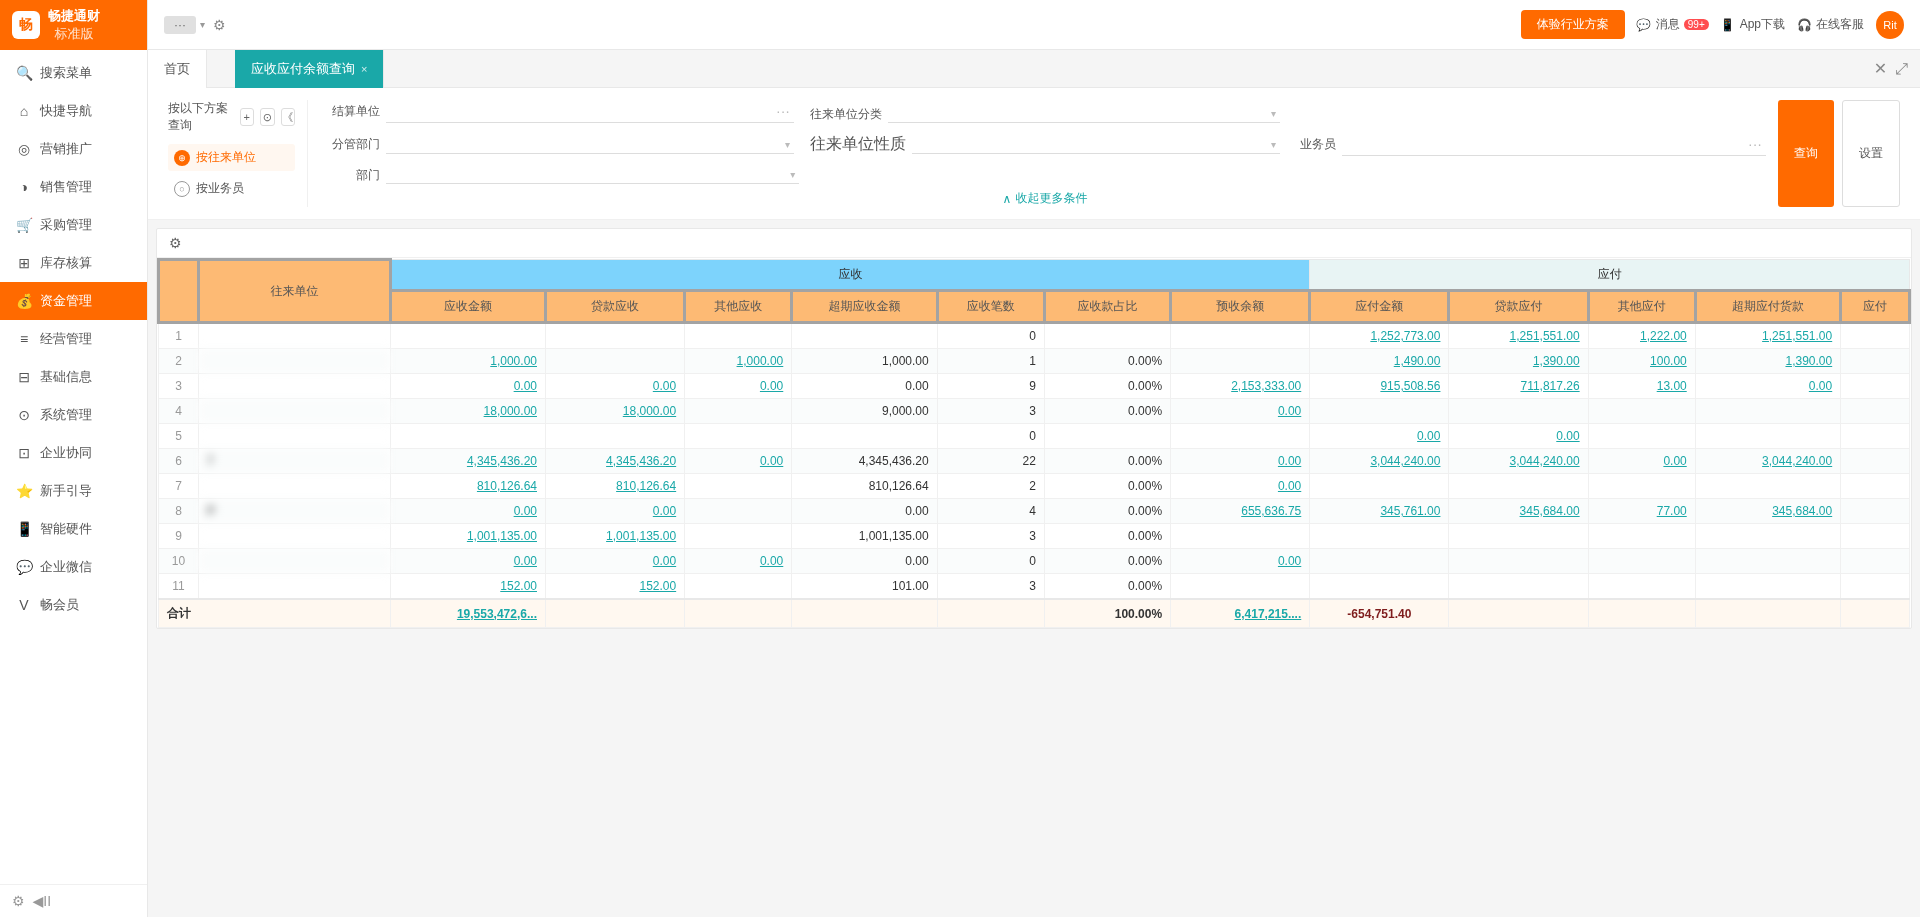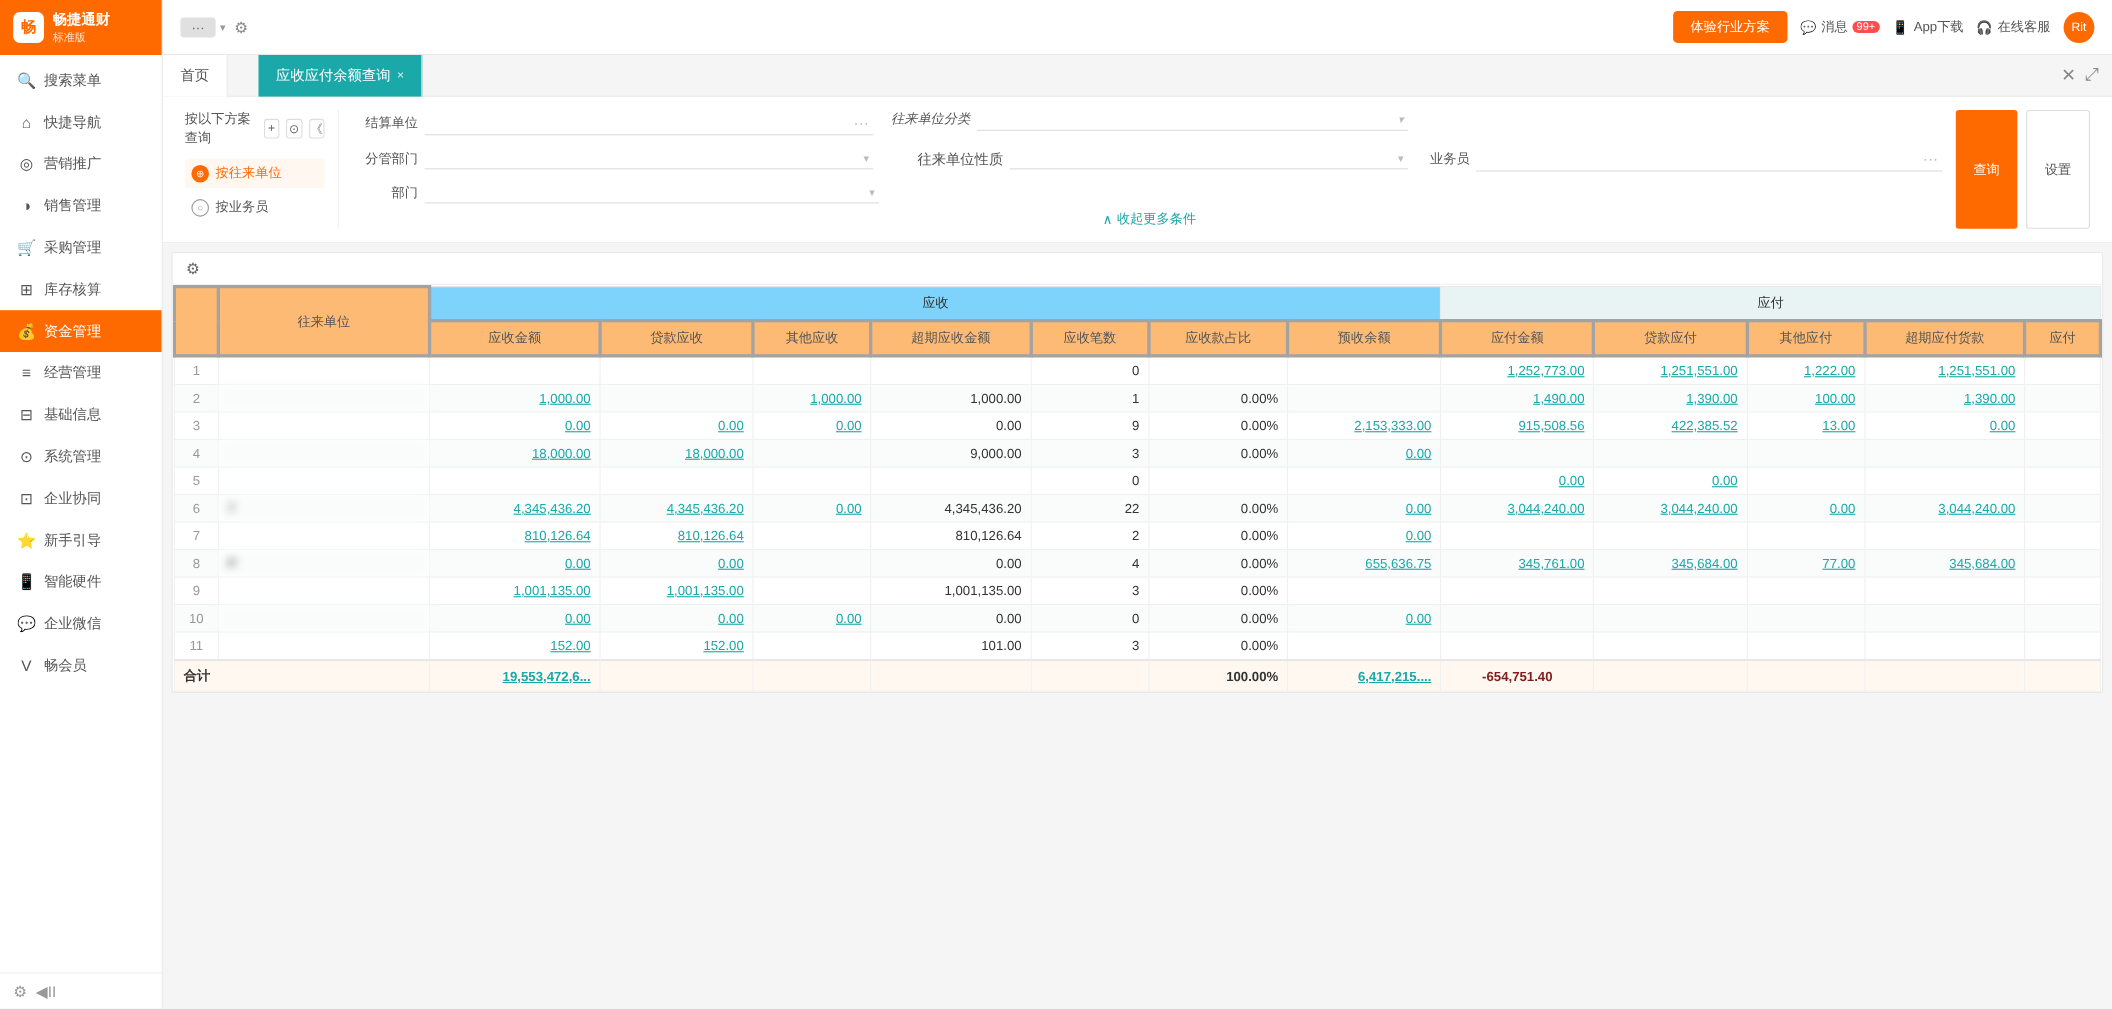--- a/index.html
+++ b/index.html
@@ -82,21 +82,21 @@
 </head>
 <body>
 
 <div class="app-container">
 
   <div class="sidebar">
     <div class="sidebar-logo">
       <div class="sidebar-logo-icon">畅</div>
       <div>
         <div style="color:#fff;font-size:13px;font-weight:bold;">畅捷通财</div>
-        <div style="color:rgba(255,255,255,0.8);font-size:10px;">标准版</div>
+        <div style="color:rgba(255,255,255,0.8);font-size:13px;text-align:center;">标准版</div>
       </div>
     </div>
     <div class="sidebar-menu">
       <div class="sidebar-item">
         <span class="icon">🔍</span>
         <span>搜索菜单</span>
       </div>
       <div class="sidebar-item">
         <span class="icon">⌂</span>
         <span>快捷导航</span>
@@ -226,39 +226,39 @@
             <div style="flex:1;">
 
               <div style="display:grid;grid-template-columns:1fr 1fr 1fr;gap:8px 16px;margin-bottom:10px;">
                 <div style="display:flex;align-items:center;gap:6px;">
                   <span style="color:#555;font-size:12px;white-space:nowrap;min-width:56px;text-align:right;">结算单位</span>
                   <div style="flex:1;display:flex;align-items:center;border-bottom:1px solid #ddd;padding:3px 4px;">
                     <input type="text" style="border: none; outline: none; font-size: 12px; flex: 1 1 0%; background: transparent;">
                     <span style="color:#bbb;font-size:14px;cursor:pointer;">···</span>
                   </div>
                 </div>
-                <div style="display:flex;align-items:flex-start;gap:6px;font-style:italic;">
+                <div style="display:flex;align-items:flex-end;gap:6px;">
                   <span style="color:#555;font-size:12px;white-space:nowrap;min-width:72px;text-align:right;">往来单位分类</span>
                   <div style="flex:1;display:flex;align-items:center;justify-content:space-between;border-bottom:1px solid #ddd;padding:3px 4px;cursor:pointer;">
                     <span style="color:#bbb;font-size:12px;"></span>
                     <span style="color:#bbb;font-size:10px;">▾</span>
                   </div>
                 </div>
               </div>
 
               <div style="display:grid;grid-template-columns:1fr 1fr 1fr;gap:8px 16px;margin-bottom:10px;">
                 <div style="display:flex;align-items:center;gap:6px;">
                   <span style="color:#555;font-size:12px;white-space:nowrap;min-width:56px;text-align:right;">分管部门</span>
                   <div style="flex:1;display:flex;align-items:center;justify-content:space-between;border-bottom:1px solid #ddd;padding:3px 4px;cursor:pointer;">
                     <span style="color:#bbb;font-size:12px;"></span>
                     <span style="color:#bbb;font-size:10px;">▾</span>
                   </div>
                 </div>
                 <div style="display:flex;align-items:center;gap:6px;">
-                  <span style="color:#555;font-size:13px;white-space:nowrap;min-width:72px;text-align:right;margin-left:24px;">往来单位性质</span>
+                  <span style="color:#555;font-size:16px;white-space:nowrap;min-width:72px;text-align:right;">往来单位性质</span>
                   <div style="flex:1;display:flex;align-items:center;justify-content:space-between;border-bottom:1px solid #ddd;padding:3px 4px;cursor:pointer;">
                     <span style="color:#bbb;font-size:12px;"></span>
                     <span style="color:#bbb;font-size:10px;">▾</span>
                   </div>
                 </div>
                 <div style="display:flex;align-items:center;gap:6px;">
                   <span style="color:#555;font-size:12px;white-space:nowrap;min-width:40px;text-align:right;">业务员</span>
                   <div style="flex:1;display:flex;align-items:center;border-bottom:1px solid #ddd;padding:3px 4px;">
                     <input type="text" style="border: none; outline: none; font-size: 12px; flex: 1 1 0%; background: transparent;">
                     <span style="color:#bbb;font-size:14px;cursor:pointer;">···</span>
@@ -355,21 +355,21 @@
                   <td class="row-num">3</td>
                   <td class="name blurred"></td>
                   <td class="num link">0.00</td>
                   <td class="num link">0.00</td>
                   <td class="num link">0.00</td>
                   <td class="num">0.00</td>
                   <td class="num">9</td>
                   <td class="num">0.00%</td>
                   <td class="num link">2,153,333.00</td>
                   <td class="num link">915,508.56</td>
-                  <td class="num link">422,385.52</td>
+                  <td class="num link">711,817.26</td>
                   <td class="num link">13.00</td>
                   <td class="num link">0.00</td>
                   <td class="num"></td>
                 </tr>
                 <tr>
                   <td class="row-num">4</td>
                   <td class="name blurred"></td>
                   <td class="num link">18,000.00</td>
                   <td class="num link">18,000.00</td>
                   <td class="num"></td>

